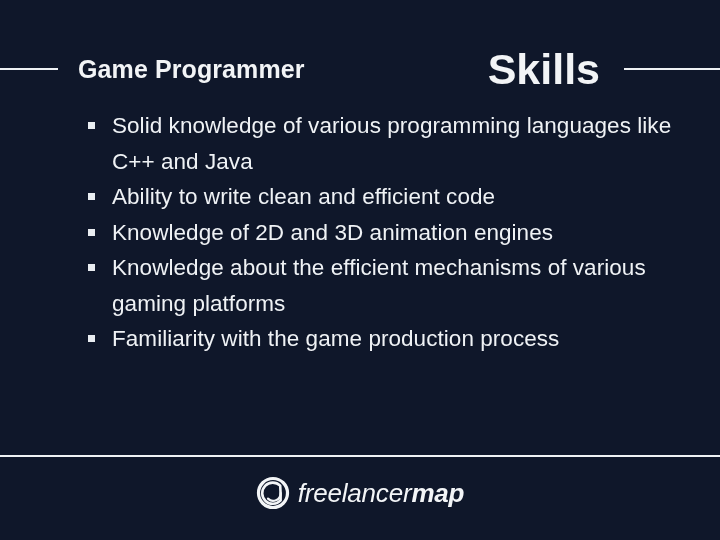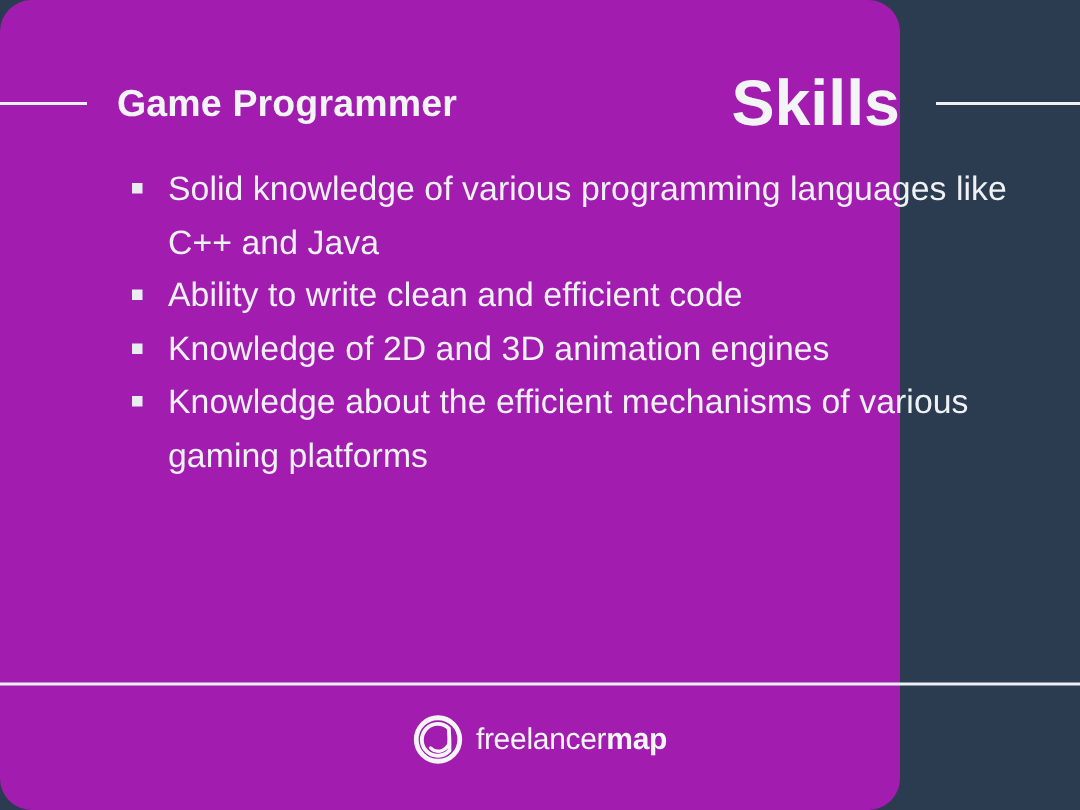--- a/index.html
+++ b/index.html
@@ -8,25 +8,24 @@
   }
   body {
     width: 720px;
     height: 540px;
     background: #2b3b50;
     font-family: "Liberation Sans", sans-serif;
     overflow: hidden;
   }
   .slide {
     position: relative;
-    width: 600px;
+    width: 720px;
     height: 540px;
-    background: #a21caf;
+    background: #0f172a;
     box-sizing: border-box;
-    border-radius: 21px;
   }
 
   
   .header {
     position: absolute;
     left: 0;
     top: 48px;
     width: 720px;
     height: 42px;
     display: flex;
@@ -105,25 +104,26 @@
     align-items: center;
     justify-content: center;
   }
   .logo-mark {
     width: 34px;
     height: 34px;
     margin-right: 8px;
     flex: 0 0 auto;
   }
   .logo-text {
-    font-size: 20px;
+    font-size: 26px;
     color: #f3f5f7;
     line-height: 1;
     letter-spacing: -0.2px;
     white-space: nowrap;
+    font-style: italic;
   }
   .logo-text .light { font-weight: normal; }
   .logo-text .bold  { font-weight: bold; }
 </style>
 </head>
 <body>
 
 <div class="slide">
 
   <div class="header">
@@ -150,20 +150,24 @@
     <div class="bullet-row">
       <span class="bullet-marker"></span>
       <span class="bullet-text">Knowledge of 2D and 3D animation engines</span>
     </div>
 
     <div class="bullet-row">
       <span class="bullet-marker"></span>
       <span class="bullet-text">Knowledge about the efficient mechanisms of various gaming platforms</span>
     </div>
 
+    <div class="bullet-row">
+      <span class="bullet-marker"></span>
+      <span class="bullet-text">Familiarity with the game production process</span>
+    </div>
 
   </div>
 
   <div class="footer-rule"></div>
 
   <div class="logo">
     <span class="logo-mark">
       <svg viewBox="0 0 34 34" width="34" height="34" aria-hidden="true">
         <circle cx="17" cy="17" r="14.5" fill="none" stroke="#f3f5f7" stroke-width="3.2"></circle>
         <path d="M24.2 9.6 A10.6 10.6 0 1 0 24.6 24.4 L24.6 17.2 Z" fill="none" stroke="#f3f5f7" stroke-width="2.6" stroke-linejoin="round"></path>

